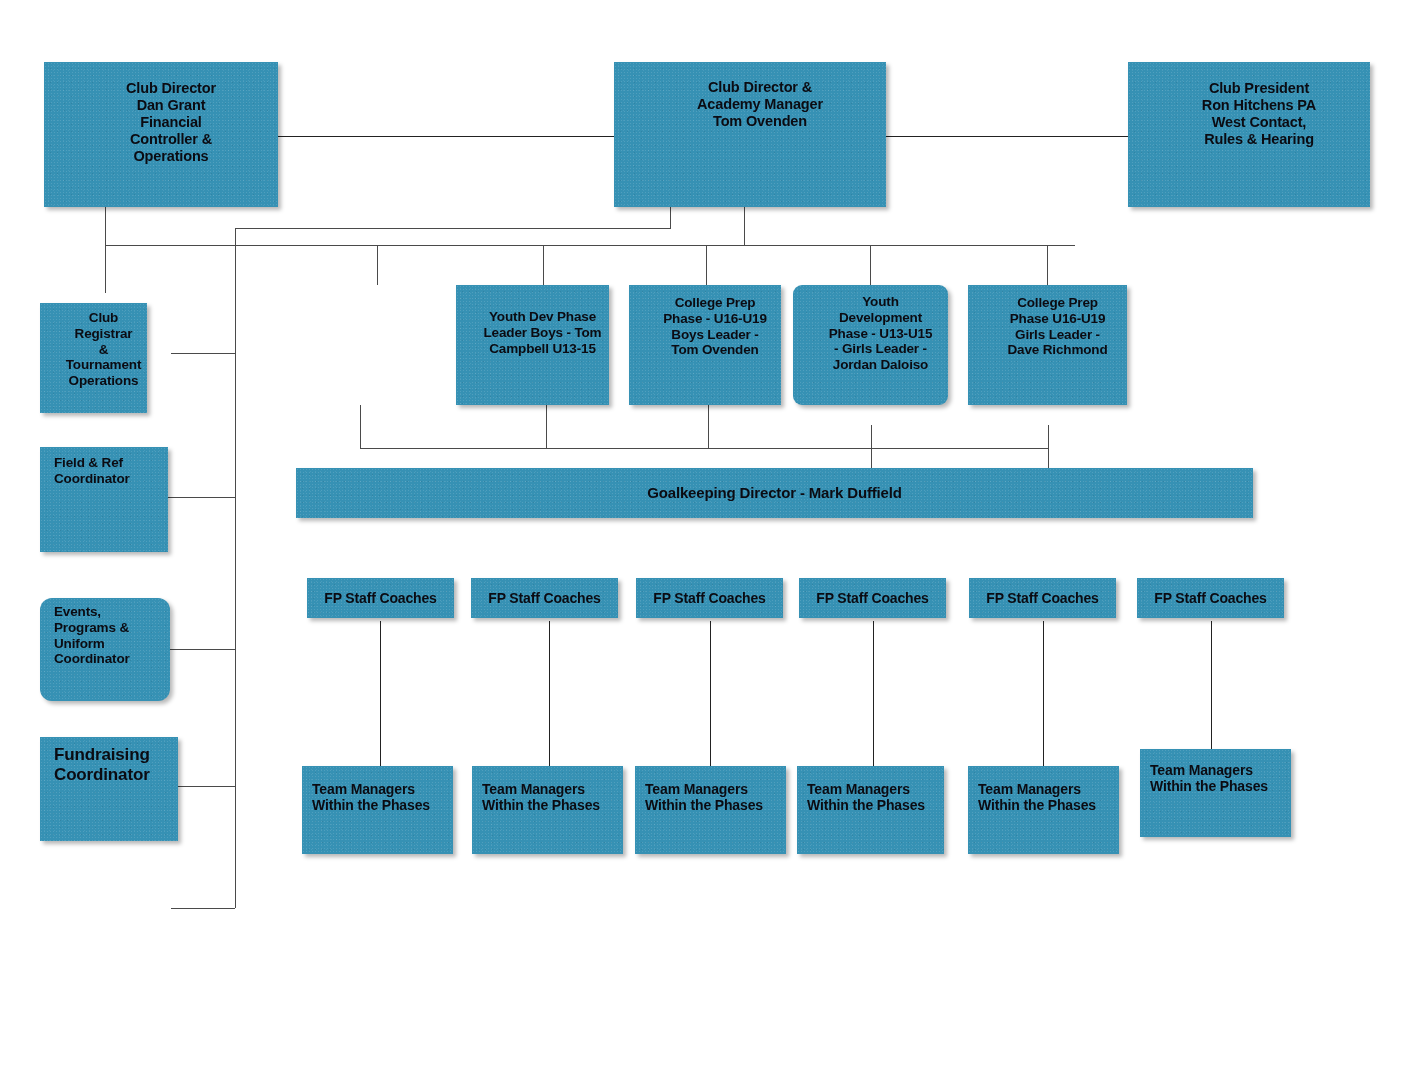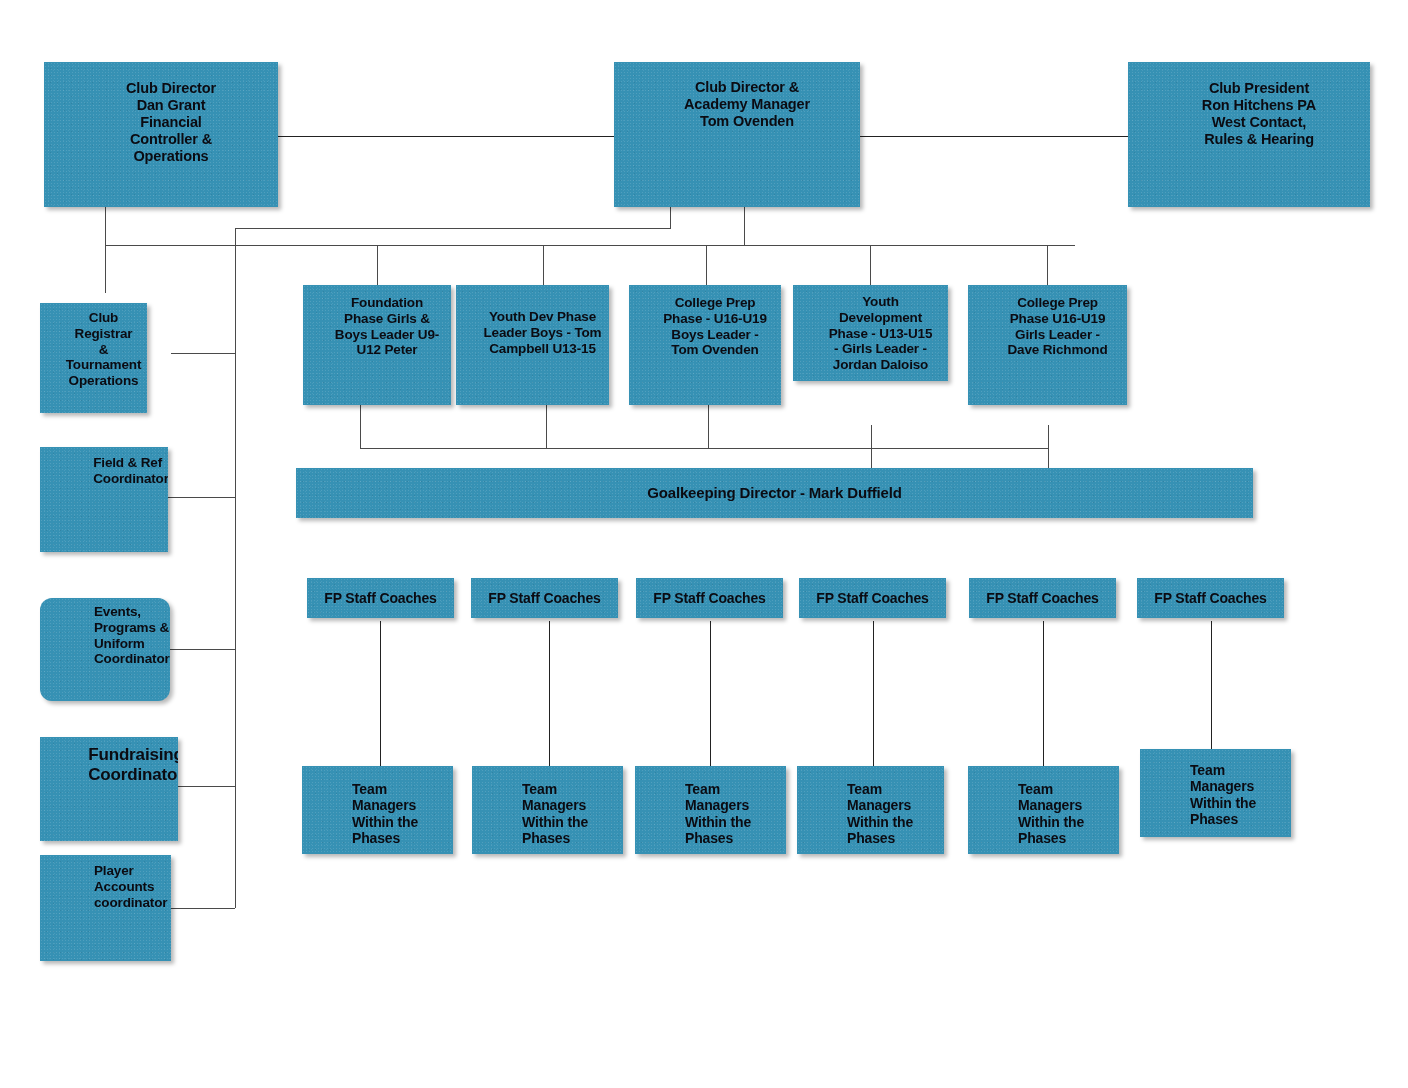--- a/index.html
+++ b/index.html
@@ -39,21 +39,21 @@
     justify-content: center;
     overflow: hidden;
   }
   .node .txt {
     display: block;
     width: 100%;
     white-space: pre-line;
   }
   
   .al-center .txt { text-align: center; }
-  .al-left   .txt { text-align: left; margin-left: 40px; }
+  .al-left   .txt { text-align: left; }
   .v-top     { align-items: flex-start; padding-left: 20px; }
   .v-center  { align-items: center; }
 
   
   .ln {
     position: absolute;
     background: #4a4a4a;
   }
   .ln.h { height: 1px; }
   .ln.v { width: 1px; }
@@ -106,21 +106,21 @@
   <div class="ln v dark" style="left:1211px; top:621px; height:128px;"></div>
 
   <div class="node al-center v-top" style="left:44px; top:62px; width:234px; height:145px; padding-top:18px; font-size:14.5px;">
     <span class="txt">Club Director
 Dan Grant
 Financial
 Controller &amp;
 Operations</span>
   </div>
 
-  <div class="node al-center v-top" style="left:614px; top:62px; width:246px; height:145px; padding-top:17px; font-size:14.5px;">
+  <div class="node al-center v-top" style="left:614px; top:62px; width:272px; height:145px; padding-top:17px; font-size:14.5px;">
     <span class="txt">Club Director &amp;
 Academy Manager
 Tom Ovenden</span>
   </div>
 
   <div class="node al-center v-top" style="left:1128px; top:62px; width:242px; height:145px; padding-top:18px; font-size:14.5px;">
     <span class="txt">Club President
 Ron Hitchens PA
 West Contact,
 Rules &amp; Hearing</span>
@@ -142,47 +142,36 @@
 Programs &amp;
 Uniform
 Coordinator</span>
   </div>
 
   <div class="node al-left v-top" style="left:40px; top:737px; width:138px; height:104px; padding:8px 0 0 14px; font-size:17px;">
     <span class="txt">Fundraising
 Coordinator</span>
   </div>
 
-  <div class="node al-left v-top" style="left:40px; top:855px; width:131px; height:106px; padding:8px 0 0 14px; font-size:13.5px;">
-    <span class="txt">Player
-Accounts
-coordinator</span>
-  </div>
-
-  <div class="node al-center v-top" style="left:303px; top:285px; width:148px; height:120px; padding-top:10px; font-size:13.5px;">
-    <span class="txt">Foundation
-Phase Girls &amp;
-Boys Leader U9-
-U12 Peter</span>
-  </div>
+
 
   <div class="node al-center v-top" style="left:456px; top:285px; width:153px; height:120px; padding-top:24px; font-size:13.5px;">
     <span class="txt">Youth Dev Phase
 Leader Boys - Tom
 Campbell U13-15</span>
   </div>
 
   <div class="node al-center v-top" style="left:629px; top:285px; width:152px; height:120px; padding-top:10px; font-size:13.5px;">
     <span class="txt">College Prep
 Phase - U16-U19
 Boys Leader -
 Tom Ovenden</span>
   </div>
 
-  <div class="node al-center v-top" style="left:793px; top:285px; width:155px; height:96px; padding-top:9px; font-size:13.5px;">
+  <div class="node al-center v-top" style="left:793px; top:285px; width:155px; height:120px; padding-top:9px; font-size:13.5px;border-radius:9px;">
     <span class="txt">Youth
 Development
 Phase - U13-U15
 - Girls Leader -
 Jordan Daloiso</span>
   </div>
 
   <div class="node al-center v-top" style="left:968px; top:285px; width:159px; height:120px; padding-top:10px; font-size:13.5px;">
     <span class="txt">College Prep
 Phase U16-U19

